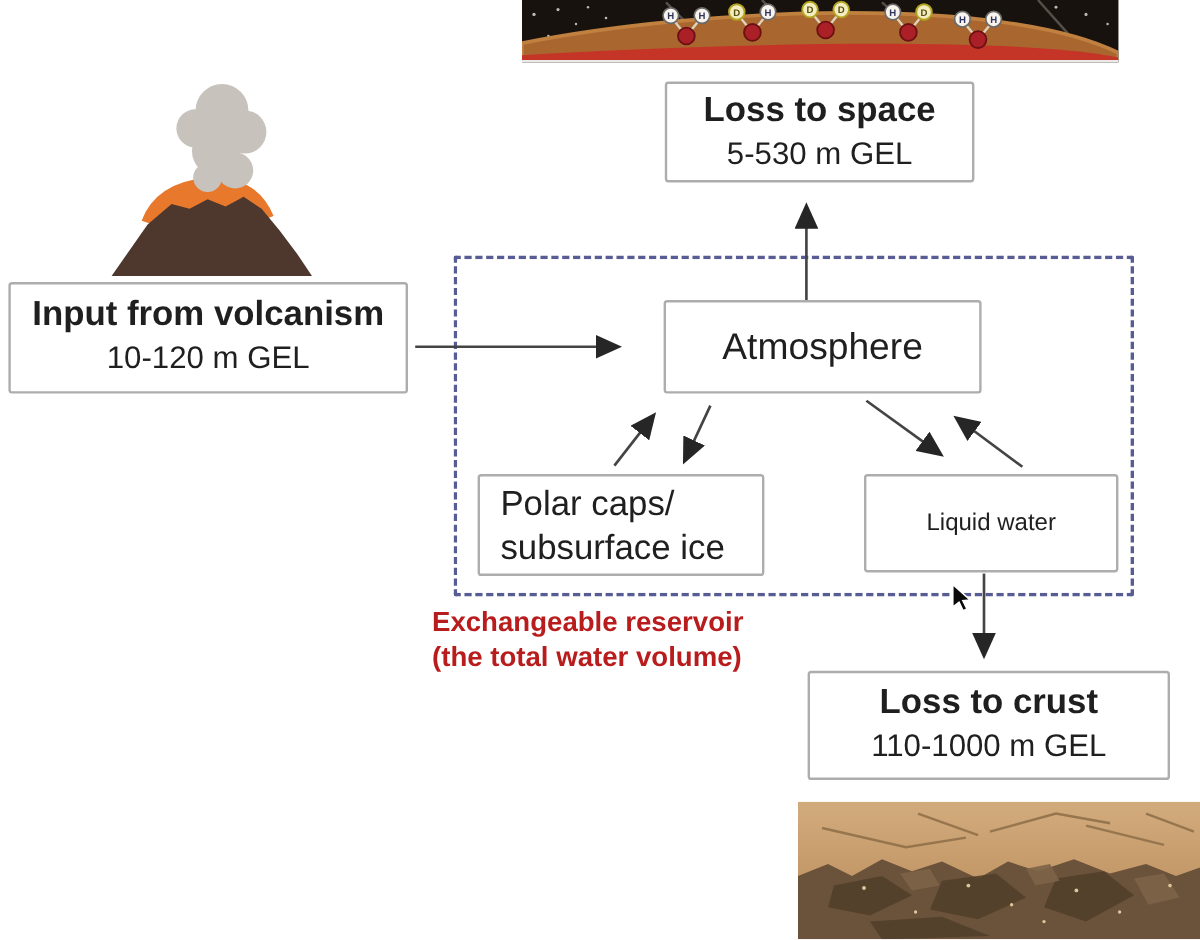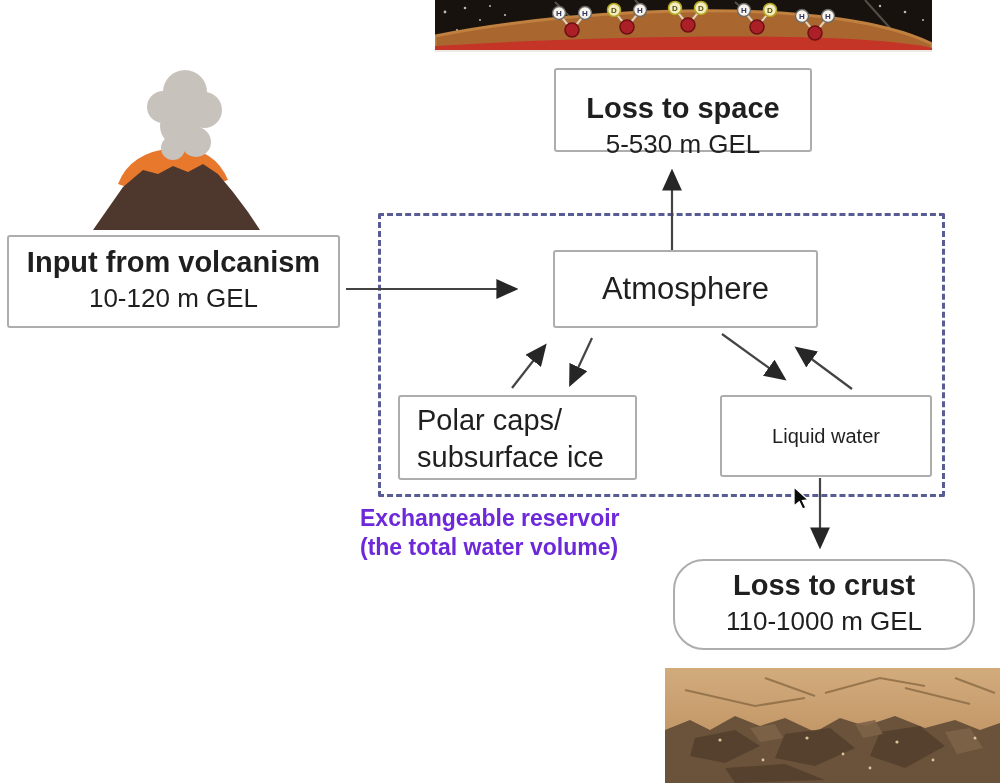--- a/index.html
+++ b/index.html
@@ -5,32 +5,32 @@
   html,body{margin:0;padding:0;background:#ffffff;}
   #canvas{
     position:relative;width:1000px;height:783px;background:#ffffff;overflow:hidden;
     font-family:"Liberation Sans", sans-serif;color:#1f1f1f;
   }
   
   .box{position:absolute;background:#ffffff;border:2px solid #adadad;border-radius:3px;
        text-align:center;box-sizing:border-box;}
   .box-title{font-weight:bold;font-size:29px;line-height:1.3;}
   .box-value{font-size:26px;line-height:1.25;}
-  #loss-space-box{left:554px;top:68px;width:258px;height:84px;padding-top:20px;}
+  #loss-space-box{left:554px;top:68px;width:258px;height:84px;padding-top:4px;}
   #input-volcanism-box{left:7px;top:235px;width:333px;height:93px;padding-top:7px;}
   #atmosphere-box{left:537px;top:250px;width:265px;height:78px;font-size:31px;line-height:74px;margin-left:16px;}
   #polar-caps-box{left:398px;top:395px;width:239px;height:85px;text-align:left;
                   padding:5px 0 0 17px;font-size:29px;line-height:37px;}
   #liquid-water-box{left:720px;top:395px;width:212px;height:82px;font-size:20px;line-height:78px;}
-  #loss-crust-box{left:673px;top:559px;width:302px;height:91px;padding-top:6px;border-radius:31px;}
+  #loss-crust-box{left:673px;top:559px;width:302px;height:91px;padding-top:6px;}
   
   #reservoir-frame{position:absolute;left:378px;top:213px;width:567px;height:284px;
                    border:3px dashed #575c94;box-sizing:border-box;border-radius:2px;}
   #reservoir-label{position:absolute;left:360px;top:504px;font-size:23px;font-weight:bold;
-                   color:#6d28d9;line-height:29px;text-align:left;}
+                   color:#b91c1c;line-height:29px;text-align:left;}
   
   #top-image{position:absolute;left:435px;top:0;width:497px;height:50px;background:#17120d;
              overflow:hidden;border-bottom:2px solid #eceae6;}
   .molecule{position:absolute;width:48px;height:36px;}
   .molecule .bond{stroke:#ded3bd;stroke-width:2;}
   .molecule .oxygen{fill:#ab1f26;stroke:#6d1014;stroke-width:1.5;}
   .molecule .atom-h{fill:#f8f4ec;stroke:#6a6a6a;stroke-width:1.4;}
   .molecule .atom-d{fill:#f3ecc0;stroke:#b3a41f;stroke-width:1.6;}
   .molecule text{font-family:"Liberation Sans",sans-serif;font-size:8px;font-weight:bold;
                  text-anchor:middle;}

